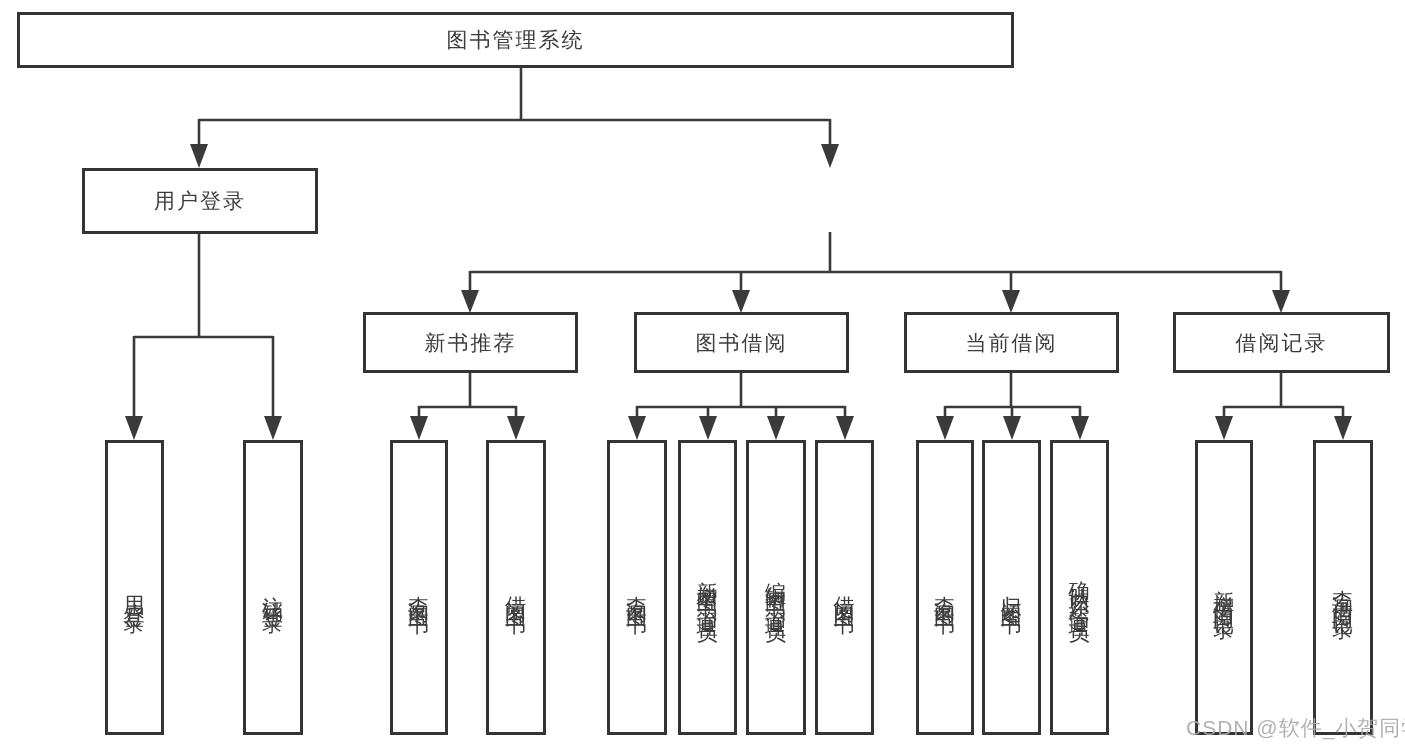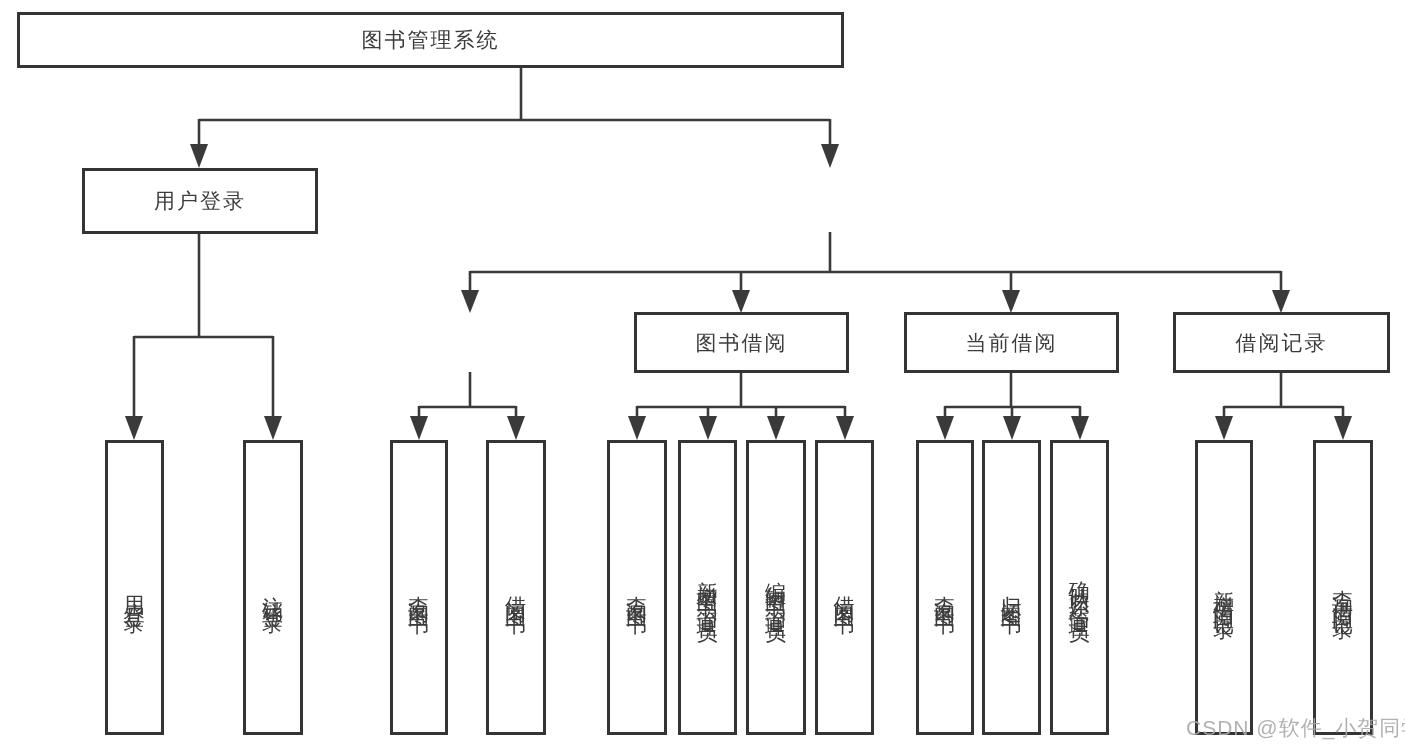--- a/index.html
+++ b/index.html
@@ -38,21 +38,21 @@
     text-align: center;
   }
   .vnode {
     writing-mode: vertical-rl;
     text-orientation: mixed;
     letter-spacing: 6px;
     line-height: 1;
     padding-top: 6px;
   }
   
-  .n-root { left: 17px;   top: 12px;  width: 827px; height: 56px; }
+  .n-root { left: 17px;   top: 12px;  width: 997px; height: 56px; }
   .n-l2a  { left: 82px;   top: 168px; width: 236px; height: 66px; }
   .n-l2b  { left: 712px;  top: 168px; width: 235px; height: 65px; }
   .n-l3a  { left: 363px;  top: 312px; width: 215px; height: 61px; }
   .n-l3b  { left: 634px;  top: 312px; width: 215px; height: 61px; }
   .n-l3c  { left: 904px;  top: 312px; width: 215px; height: 61px; }
   .n-l3d  { left: 1173px; top: 312px; width: 217px; height: 61px; text-align: center; }
   
   .leaf { top: 440px; height: 295px; }
   .n-u1 { left: 105px;  width: 59px; }
   .n-u2 { left: 243px;  width: 60px; }
@@ -156,20 +156,21 @@
       <polygon class="hd" points="1215,416 1233,416 1224,440"></polygon>
       <path class="ln" d="M1343 406 V420"></path>
       <polygon class="hd" points="1334,416 1352,416 1343,440"></polygon>
     </g>
   </svg>
 
   <div class="node n-root">图书管理系统</div>
 
   <div class="node n-l2a">用户登录</div>
 
+  <div class="node n-l3a">新书推荐</div>
   <div class="node n-l3c">当前借阅</div>
   <div class="node n-l3b">图书借阅</div>
   <div class="node n-l3d">借阅记录</div>
 
   <div class="node vnode leaf n-u1">用户登录</div>
   <div class="node vnode leaf n-u2">注销登录</div>
 
   <div class="node vnode leaf n-n1">查询图书</div>
   <div class="node vnode leaf n-n2">借阅图书</div>
 

